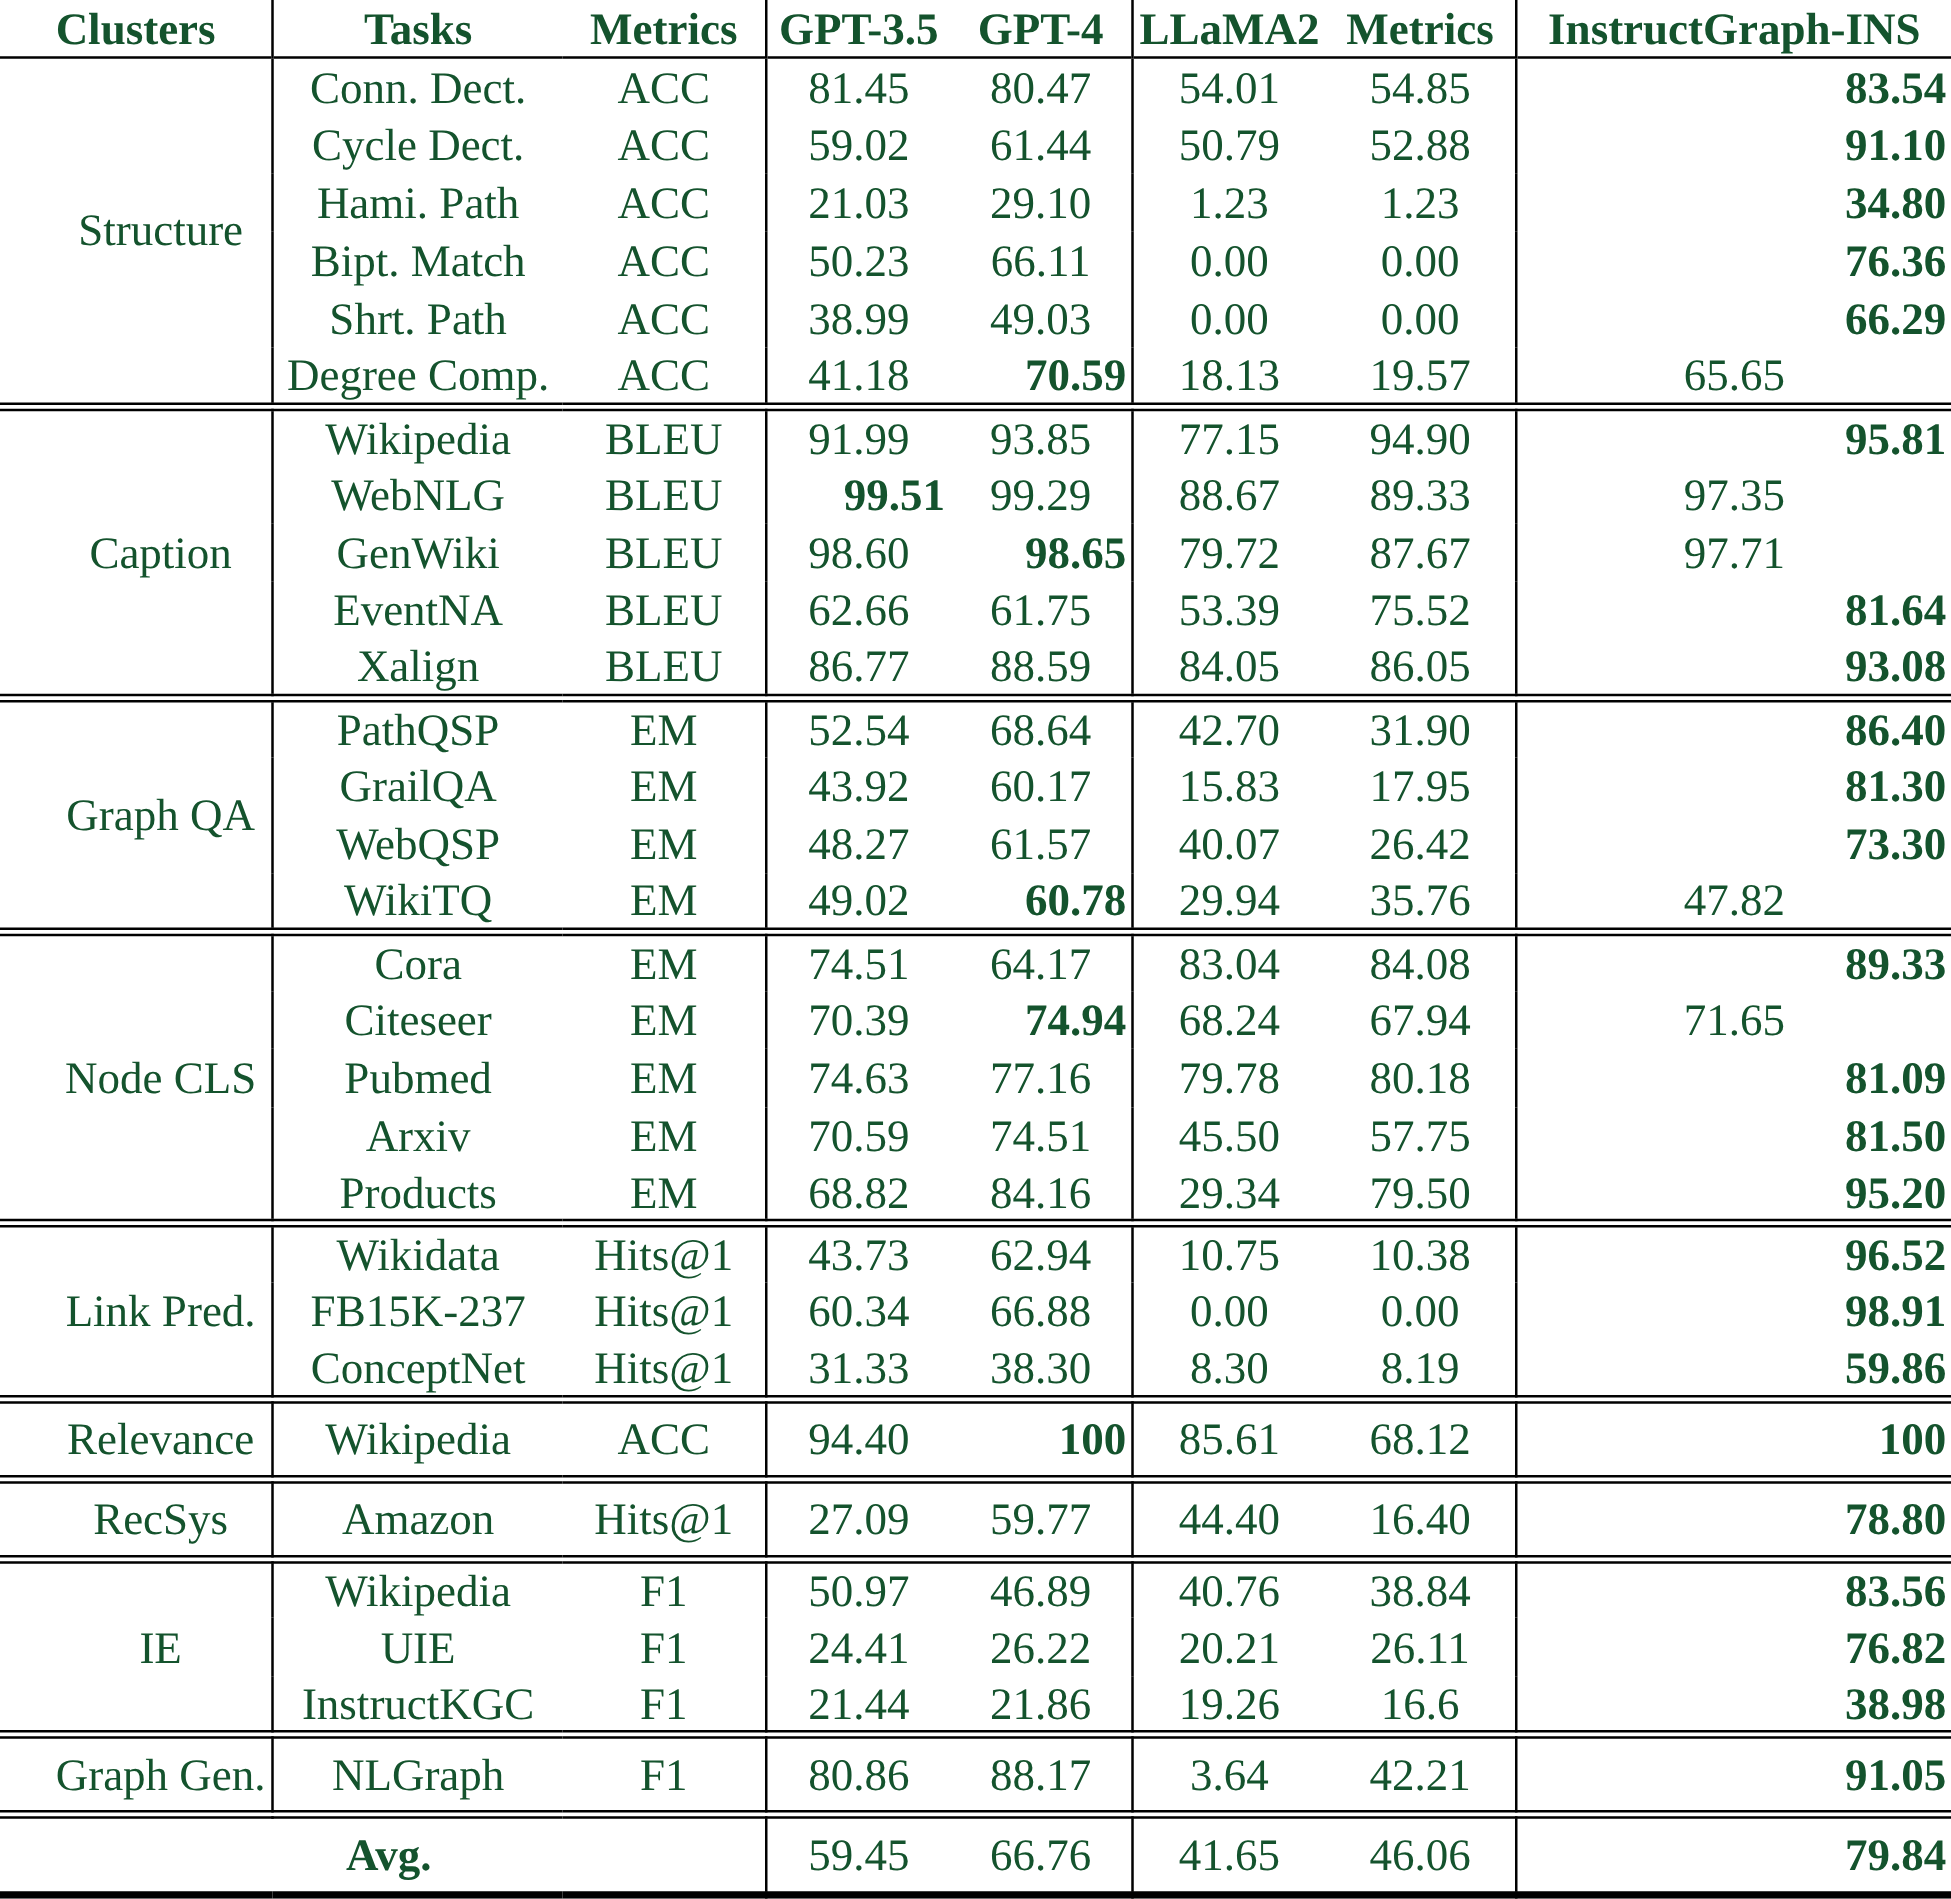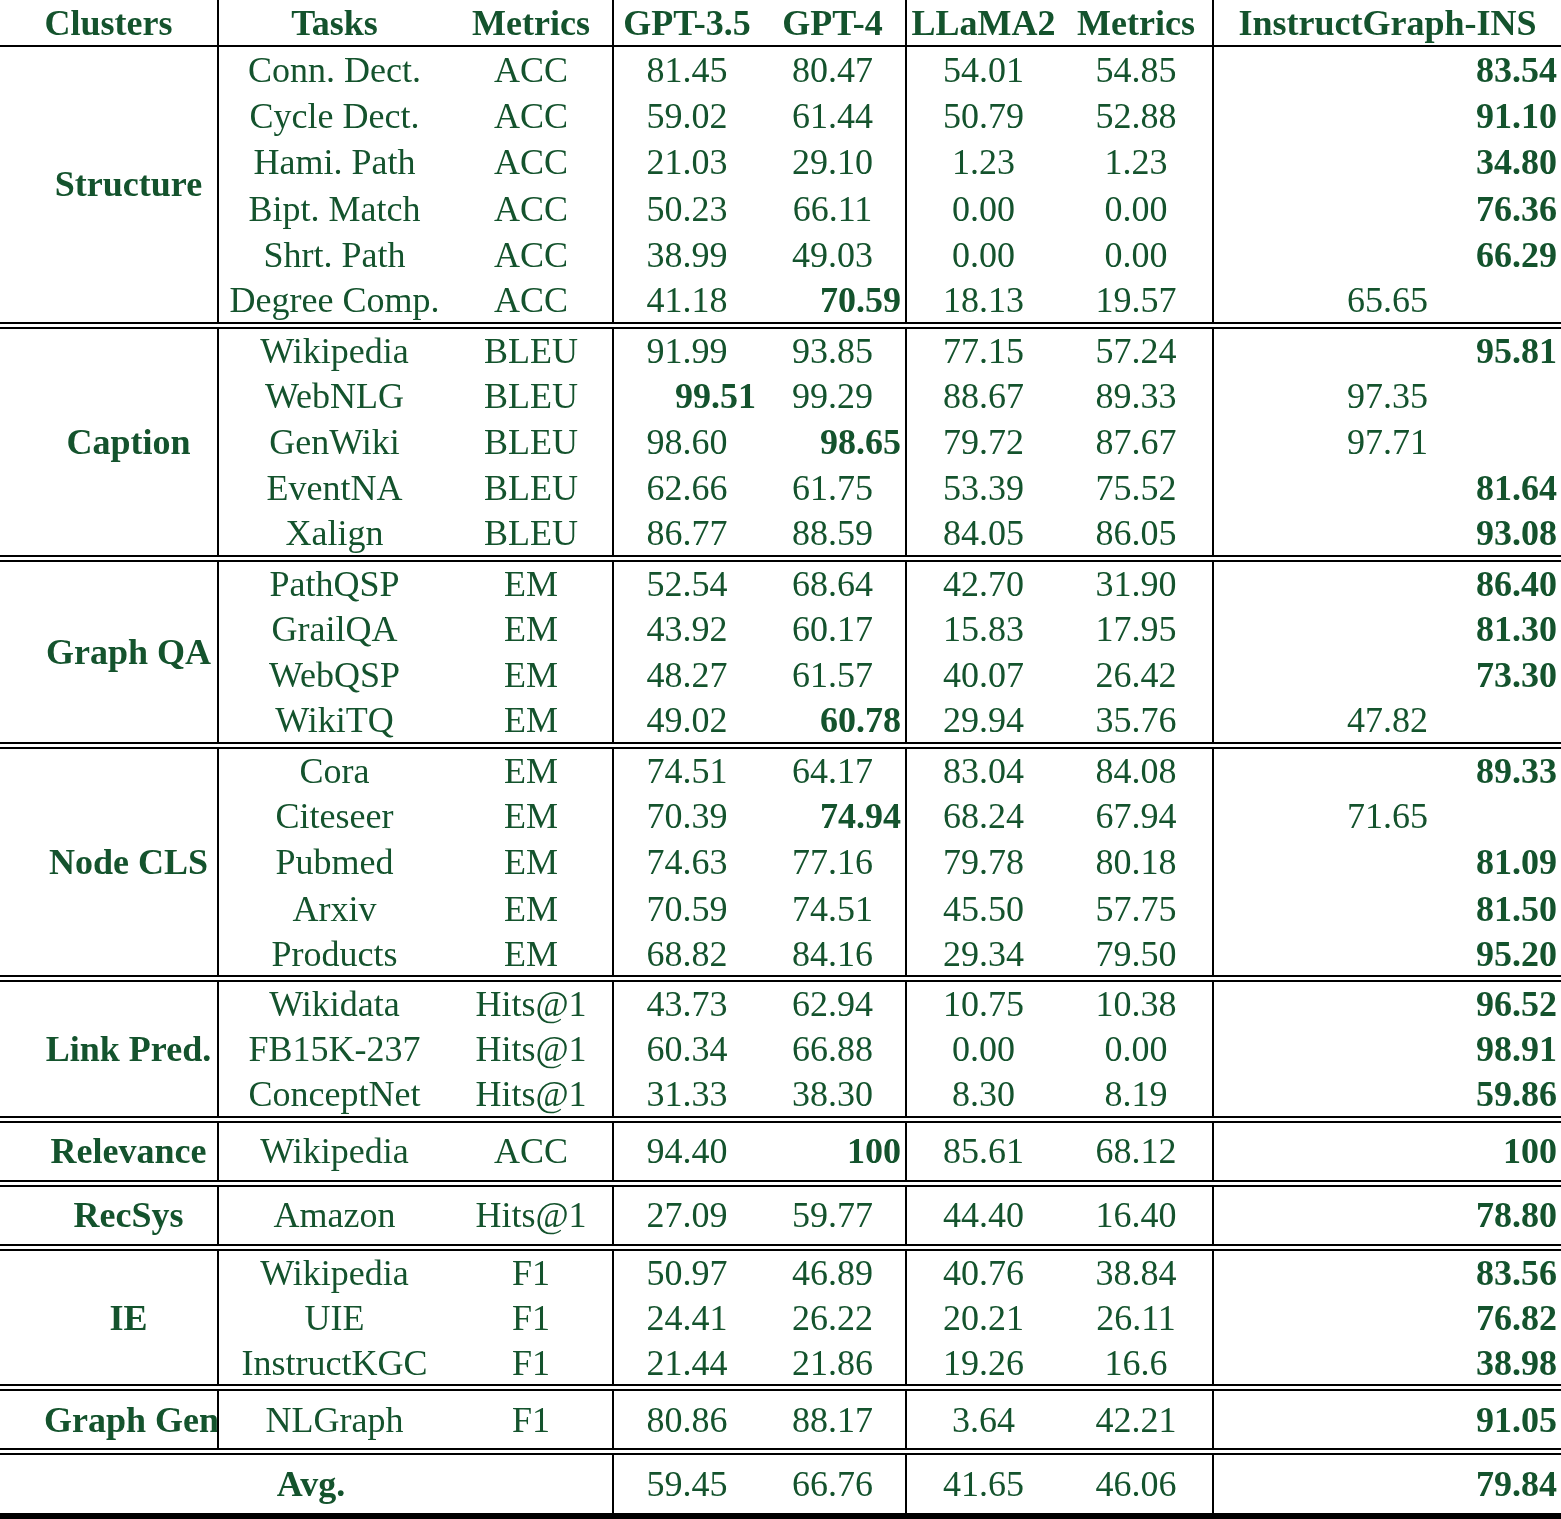--- a/index.html
+++ b/index.html
@@ -30,21 +30,21 @@
     vertical-align: middle;
     overflow: hidden;
     white-space: nowrap;
   }
   thead { border-bottom: 2px solid #000000; }
   thead th { font-weight: bold; }
   thead tr { height: 46px; }
   tr { height: 45px; }
   tbody.sep { border-top: 7px double #000000; }
   tbody.single tr { height: 62px; }
-  td.cluster { font-weight: bold; padding-left: 44px; }
+  td.cluster { font-weight: normal; padding-left: 44px; }
   td.avg {
     text-align: center;
     padding-left: 14px;
     font-weight: bold;
   }
   .vline { border-right: 2px solid #000000; }
   .b { font-weight: bold; text-align: right; }
 </style>
 </head>
 <body>
@@ -130,21 +130,21 @@
       </tr>
     </tbody>
     <tbody class="sep">
       <tr>
         <td rowspan="5" class="cluster vline">Caption</td>
         <td>Wikipedia</td>
         <td class="vline">BLEU</td>
         <td>91.99</td>
         <td class="vline">93.85</td>
         <td>77.15</td>
-        <td class="vline">57.24</td>
+        <td class="vline">94.90</td>
         <td class="b">95.81</td>
       </tr>
       <tr>
         <td>WebNLG</td>
         <td class="vline">BLEU</td>
         <td class="b">99.51</td>
         <td class="vline">99.29</td>
         <td>88.67</td>
         <td class="vline">89.33</td>
         <td>97.35</td>

